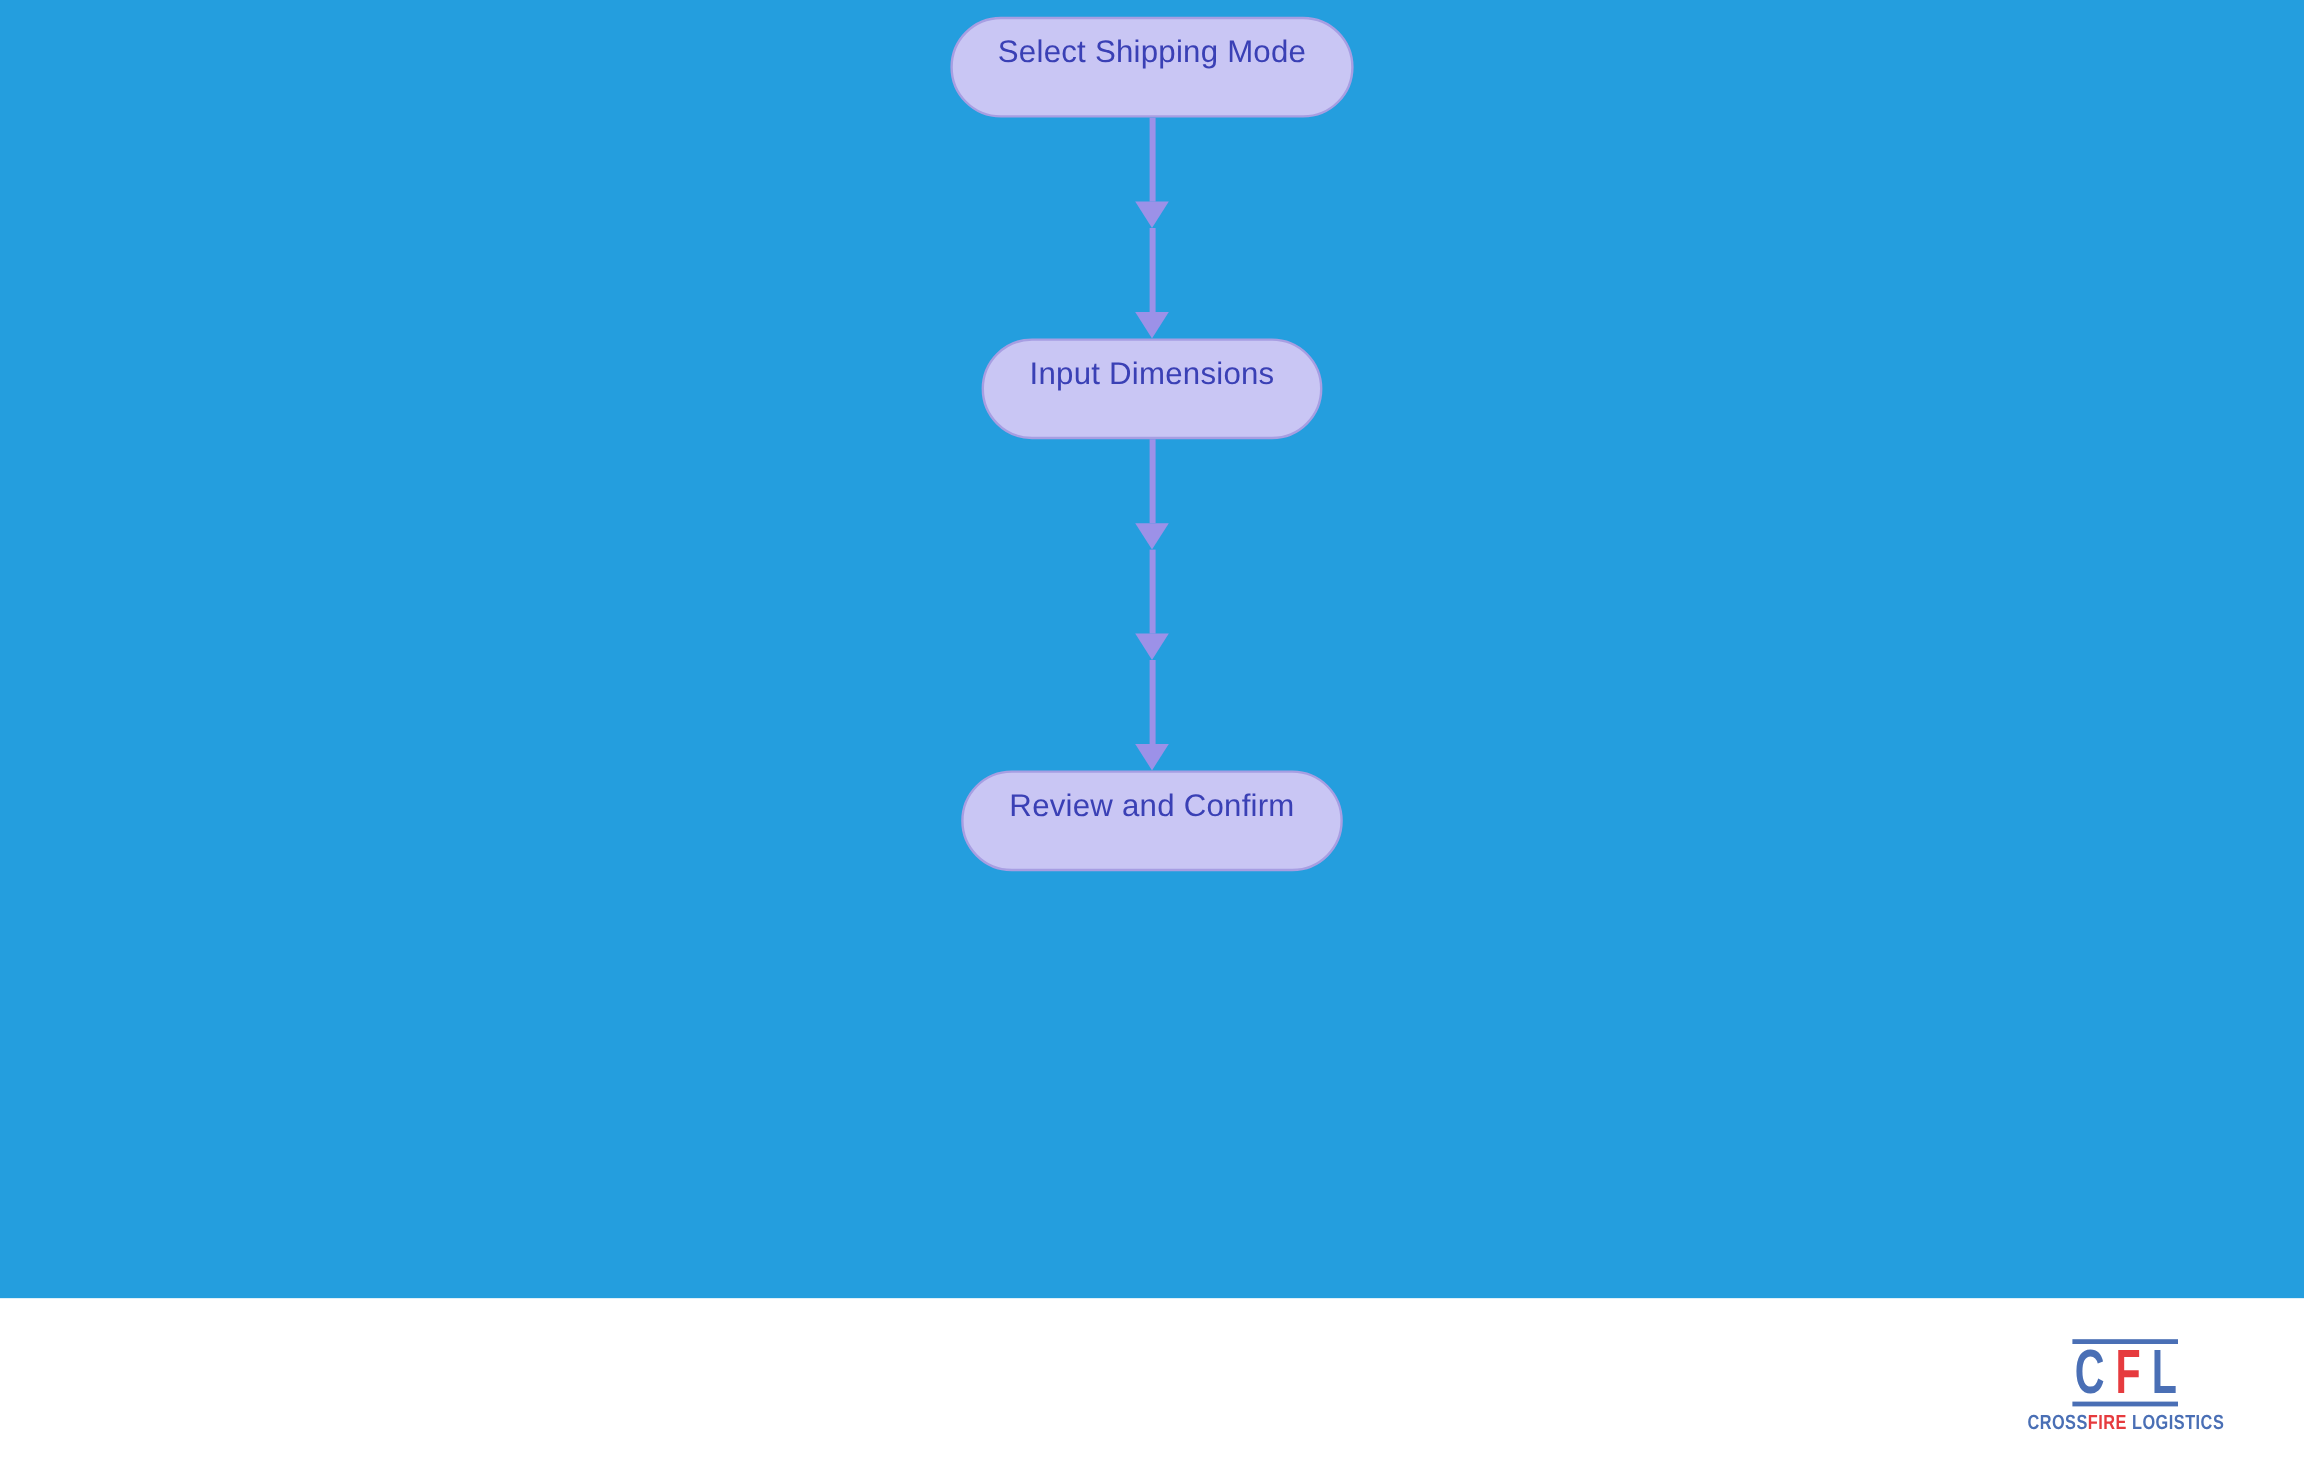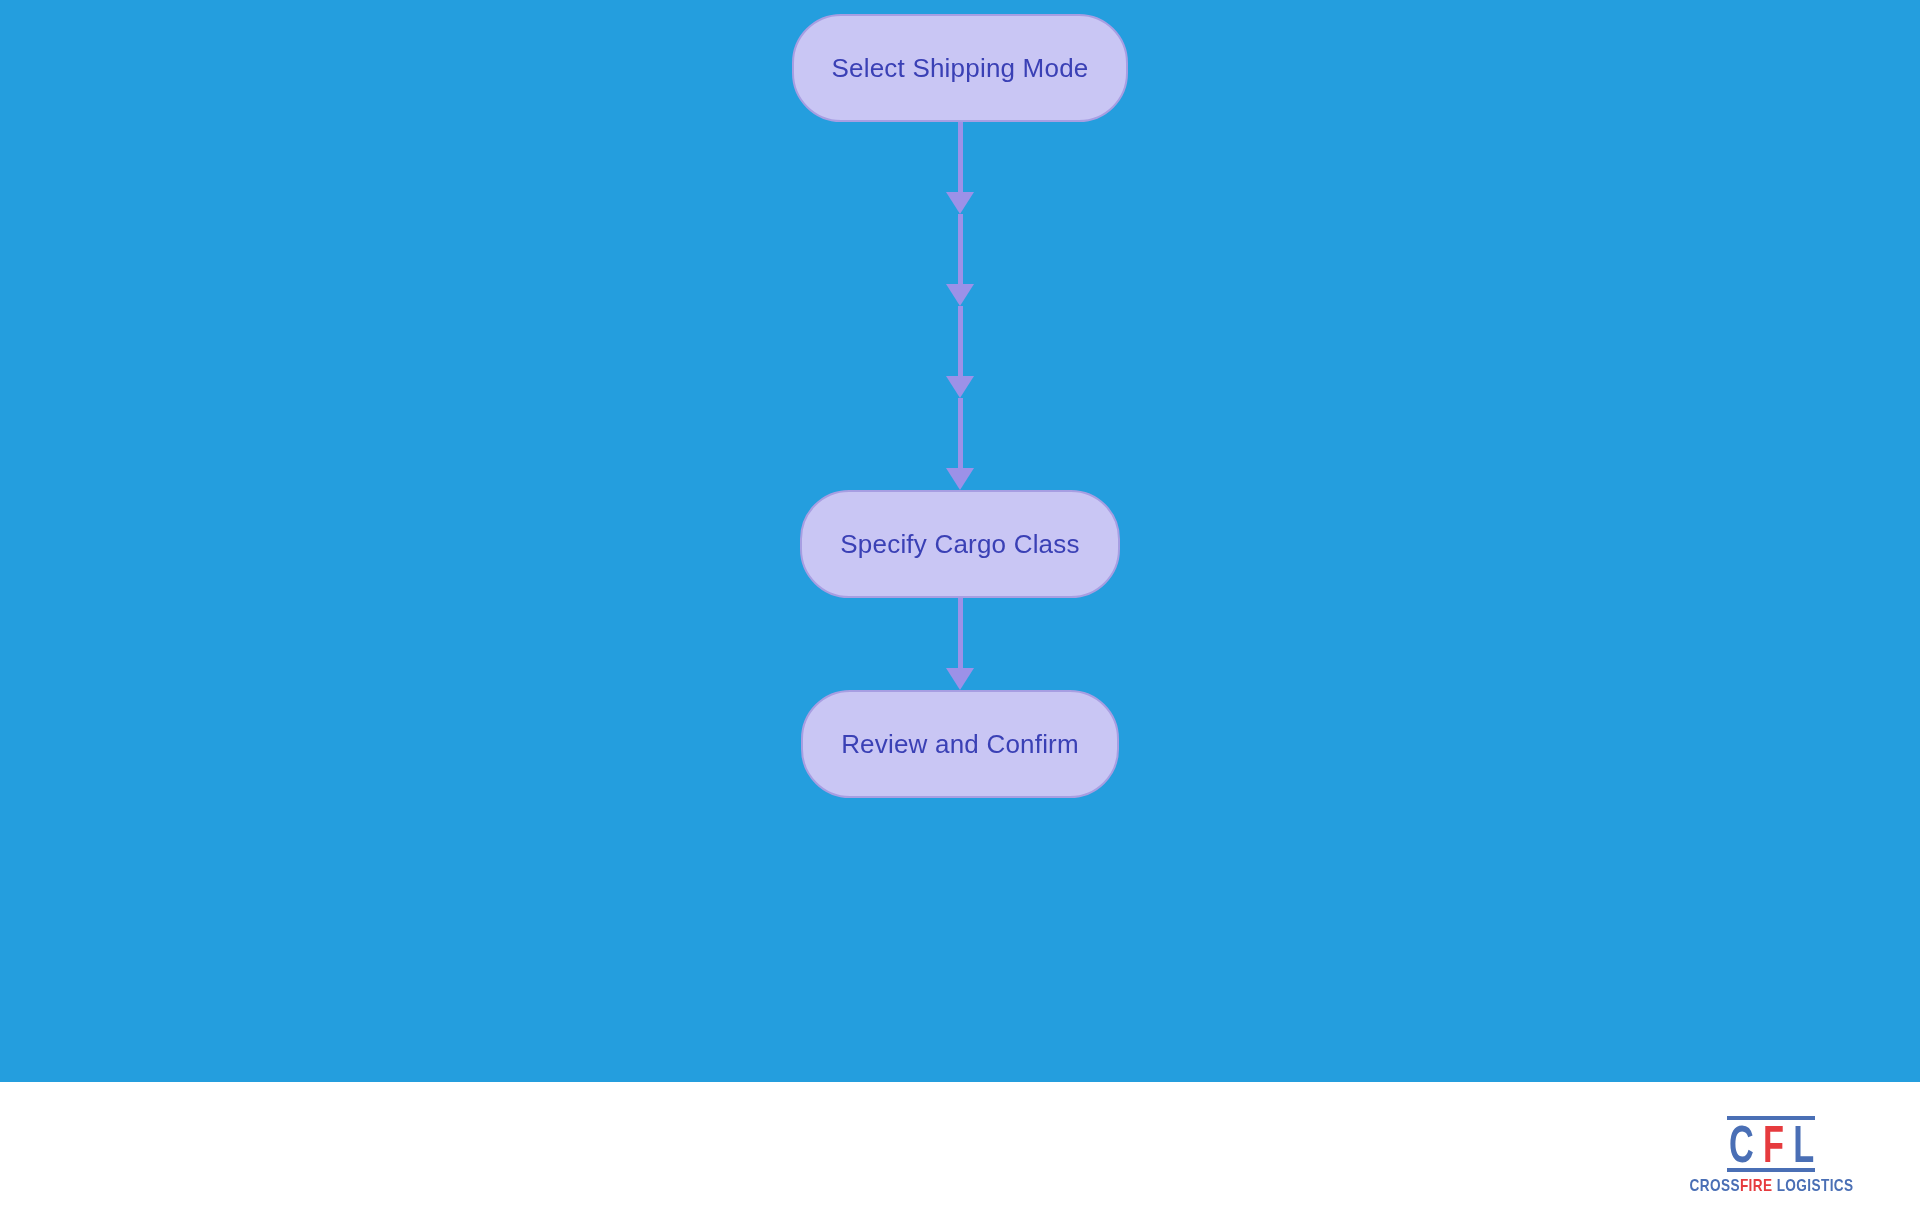--- a/index.html
+++ b/index.html
@@ -20,22 +20,22 @@
     width:1920px;height:1082px;
     background:var(--bg);
   }
   .flow{
     position:absolute;
     left:0;top:0;right:0;bottom:0;
     display:flex;flex-direction:column;align-items:center;
     padding-top:14px;
   }
   .node{
-    display:flex;align-items:center;justify-content:center;
-    height:108px;
+    display:flex;align-items:flex-start;justify-content:center;
+    height:84px;
     padding:12px 38px;
     background:var(--node-fill);
     border:2px solid var(--node-border);
     border-radius:49px;
     white-space:nowrap;
   }
   .node-label{
     font-size:26px;
     letter-spacing:0.2px;
     color:var(--node-text);
@@ -101,35 +101,35 @@
     <div class="line"></div>
     <div class="head"></div>
   </div>
 
 
   <div class="connector">
     <div class="line"></div>
     <div class="head"></div>
   </div>
 
+  <div class="node">
+    <span class="node-label">Input Dimensions</span>
+  </div>
 
   <div class="connector">
     <div class="line"></div>
     <div class="head"></div>
   </div>
 
 
   <div class="connector">
     <div class="line"></div>
     <div class="head"></div>
   </div>
 
-  <div class="node">
-    <span class="node-label">Specify Cargo Class</span>
-  </div>
 
   <div class="connector">
     <div class="line"></div>
     <div class="head"></div>
   </div>
 
   <div class="node">
     <span class="node-label">Review and Confirm</span>
   </div>
 </div>

